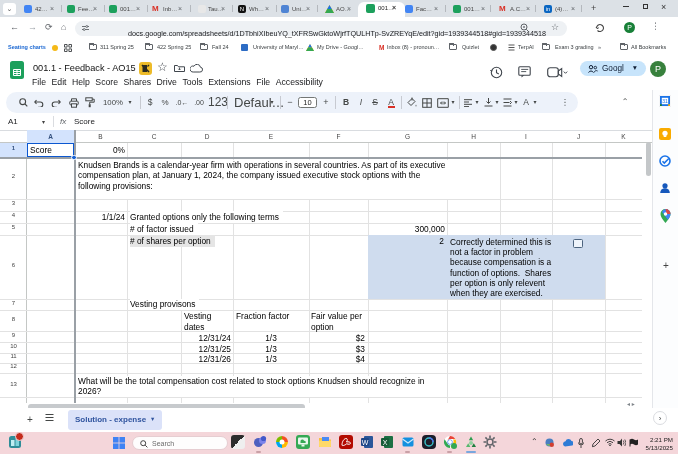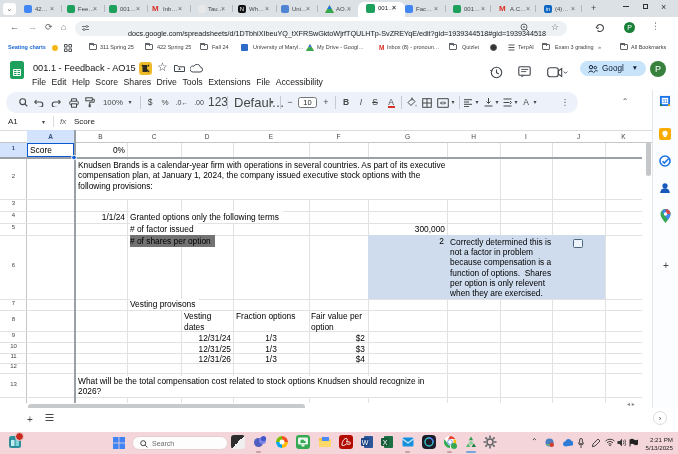--- a/index.html
+++ b/index.html
@@ -421,27 +421,27 @@
 
     <div class="abs" style="left:368px;top:235px;width:237px;height:64px;background:#cfdcee;"></div>
 
     <div class="cell" style="left:30px;top:143px;line-height:14px;">Score</div>
     <div class="num" style="left:74px;top:143px;width:51px;line-height:14px;">0%</div>
     <div class="cell" style="left:78px;top:159.5px;line-height:10.8px;background:#fff;padding-right:6px;height:39px;">Knudsen Brands is a calendar-year firm with operations in several countries. As part of its executive<br>compensation plan, at January 1, 2024, the company issued executive stock options with the<br>following provisions:</div>
     <div class="num" style="left:74px;top:211px;width:51px;line-height:12px;">1/1/24</div>
     <div class="cell" style="left:130px;top:211px;line-height:12px;background:#fff;padding-right:4px;">Granted options only the following terms</div>
     <div class="cell" style="left:130px;top:223px;line-height:12px;background:#fff;padding-right:4px;"># of factor issued</div>
     <div class="num" style="left:368px;top:223px;width:77px;line-height:12px;">300,000</div>
-    <div class="cell" style="left:130px;top:235px;line-height:12px;background:#737373;padding-right:4px;text-align:right;"># of shares per option</div>
+    <div class="cell" style="left:130px;top:235px;line-height:12px;background:#e5e5e5;padding-right:4px;text-align:right;"># of shares per option</div>
     <div class="num" style="left:368px;top:236px;width:76px;line-height:11px;">2</div>
     <div class="cell" style="left:450px;top:237px;line-height:10.2px;white-space:normal;width:111px;">Correctly determined this is not a factor in problem because compensation is a function of options.&nbsp; Shares per option is only relevent when they are exercised.</div>
     <div class="abs" style="left:573px;top:238.5px;width:9.5px;height:9.5px;border:1.2px solid #4d647f;border-radius:1.5px;background:#eef4fb;"></div>
     <div class="cell" style="left:130px;top:299px;line-height:11px;background:#fff;padding-right:4px;">Vesting provisons</div>
     <div class="cell" style="left:184px;top:311px;line-height:10.5px;">Vesting<br>dates</div>
-    <div class="cell" style="left:236px;top:311px;line-height:10.5px;">Fraction options</div>
+    <div class="cell" style="left:236px;top:311px;line-height:10.5px;">Fraction factor</div>
     <div class="cell" style="left:311px;top:311px;line-height:10.5px;">Fair value per<br>option</div>
     <div class="num" style="left:181px;top:332.5px;width:50px;line-height:11px;">12/31/24</div>
     <div class="cell" style="left:233px;top:332.5px;width:76px;text-align:center;line-height:11px;">1/3</div>
     <div class="num" style="left:309px;top:332.5px;width:56px;line-height:11px;">$2</div>
     <div class="num" style="left:181px;top:343.5px;width:50px;line-height:11px;">12/31/25</div>
     <div class="cell" style="left:233px;top:343.5px;width:76px;text-align:center;line-height:11px;">1/3</div>
     <div class="num" style="left:309px;top:343.5px;width:56px;line-height:11px;">$3</div>
     <div class="num" style="left:181px;top:354px;width:50px;line-height:10px;">12/31/26</div>
     <div class="cell" style="left:233px;top:354px;width:76px;text-align:center;line-height:10px;">1/3</div>
     <div class="num" style="left:309px;top:354px;width:56px;line-height:10px;">$4</div>
@@ -500,20 +500,24 @@
     </div>
     <div class="abs" style="left:7px;top:170px;width:12px;height:12px;color:#444;font-size:10px;text-align:center;line-height:12px;">+</div>
   </div>
   <div id="sheetbar">
     <div class="abs" style="left:27px;top:6px;font-size:10px;color:#444746;">+</div>
     <div class="abs" style="left:45px;top:5px;width:9px;height:9px;">
         <svg width="9" height="9">
           <path d="M0.5 1.5h8M0.5 4.5h8M0.5 7.5h8" stroke="#444746" stroke-width="1.2"></path>
         </svg>
       </div>
+    <div class="abs" style="left:68px;top:2px;width:94px;height:20px;background:#dbe2f9;border-radius:3px;">
+      <span style="position:absolute;left:7px;top:5px;font-size:8px;font-weight:bold;color:#30549e;white-space:nowrap;">Solution - expense</span>
+      <span style="position:absolute;left:83px;top:5px;font-size:6.5px;color:#30549e;">▾</span>
+    </div>
     <div class="abs" style="left:653px;top:3px;width:14px;height:14px;border-radius:50%;border:1px solid #dadce0;background:#fff;color:#444746;font-size:8px;text-align:center;line-height:13px;">›</div>
   </div>
   <div id="taskbar">
 
     <div class="abs" style="left:9px;top:4px;width:12px;height:12px;background:#2e8d98;border-radius:2.5px;">
       <svg width="12" height="12">
           <rect x="2" y="4" width="3.5" height="6" fill="#bfeef2"></rect>
           <rect x="6.5" y="2.5" width="3.5" height="7.5" fill="#7fd4dc"></rect>
         </svg>
       <div class="abs" style="left:6px;top:-4px;width:9px;height:9px;background:#c42b1c;border-radius:50%;border:1px solid #f4d6da;"></div>

